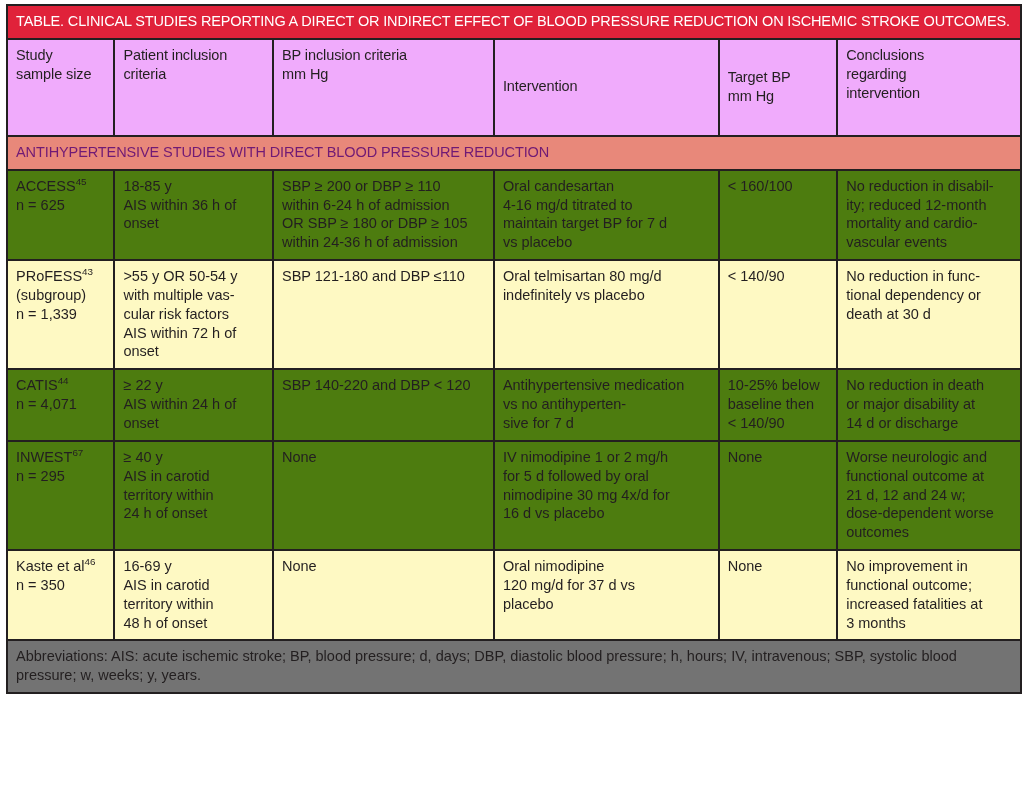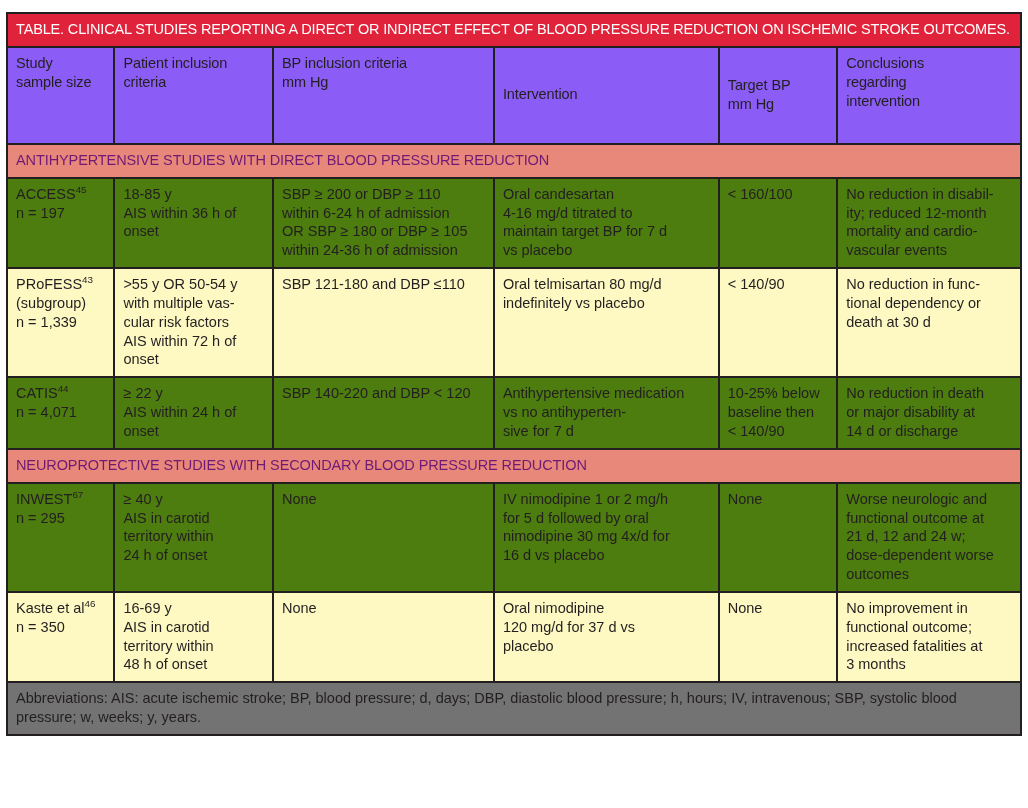--- a/index.html
+++ b/index.html
@@ -12,21 +12,21 @@
     height: 808px;
     font-family: "Liberation Sans", sans-serif;
     color: #231f20;
     overflow: hidden;
   }
 
   .table-wrap {
     width: 1028px;
     height: 808px;
     box-sizing: border-box;
-    padding: 12px 6px 5px 6px;
+    padding: 4px 6px 5px 6px;
     background: #ffffff;
   }
 
   table.tbl {
     width: 1016px;
     border-collapse: collapse;
     table-layout: fixed;
     border: 2px solid #231f20;
   }
 
@@ -48,21 +48,21 @@
     font-size: 16.5px;
     line-height: 1.30;
     text-align: center;
     letter-spacing: -0.15px;
     padding: 8px 30px 9px 30px;
     border: 2px solid #231f20;
   }
 
   
   .colhead {
-    background: #8b5cf6;
+    background: #f0abfc;
     font-weight: bold;
     font-size: 14.5px;
     line-height: 1.33;
     letter-spacing: -0.1px;
     height: 82px;
     padding-top: 8px;
   }
   .colhead.mid { vertical-align: middle; padding-top: 6px; }
 
   
@@ -138,21 +138,21 @@
 intervention</td>
       </tr>
 
       <tr>
         <td class="section-cell" colspan="6">ANTIHYPERTENSIVE STUDIES WITH DIRECT BLOOD PRESSURE REDUCTION</td>
       </tr>
 
       <tr class="row-white">
         <td>
           <span>ACCESS</span><sup>45</sup><br>
-          <span>n = 197</span>
+          <span>n = 625</span>
         </td>
         <td class="cell-text">18-85 y
 AIS within 36 h of
 onset</td>
         <td class="cell-text">SBP ≥ 200 or DBP ≥ 110
 within 6-24 h of admission
 OR SBP ≥ 180 or DBP ≥ 105
 within 24-36 h of admission</td>
         <td class="cell-text">Oral candesartan
 4-16 mg/d titrated to
@@ -198,23 +198,20 @@
 vs no antihyperten-
 sive for 7 d</td>
         <td class="cell-text">10-25% below
 baseline then
 &lt; 140/90</td>
         <td class="cell-text">No reduction in death
 or major disability at
 14 d or discharge</td>
       </tr>
 
-      <tr>
-        <td class="section-cell" colspan="6">NEUROPROTECTIVE STUDIES WITH SECONDARY BLOOD PRESSURE REDUCTION</td>
-      </tr>
 
       <tr class="row-white">
         <td>
           <span>INWEST</span><sup>67</sup><br>
           <span>n = 295</span>
         </td>
         <td class="cell-text">≥ 40 y
 AIS in carotid
 territory within
 24 h of onset</td>

